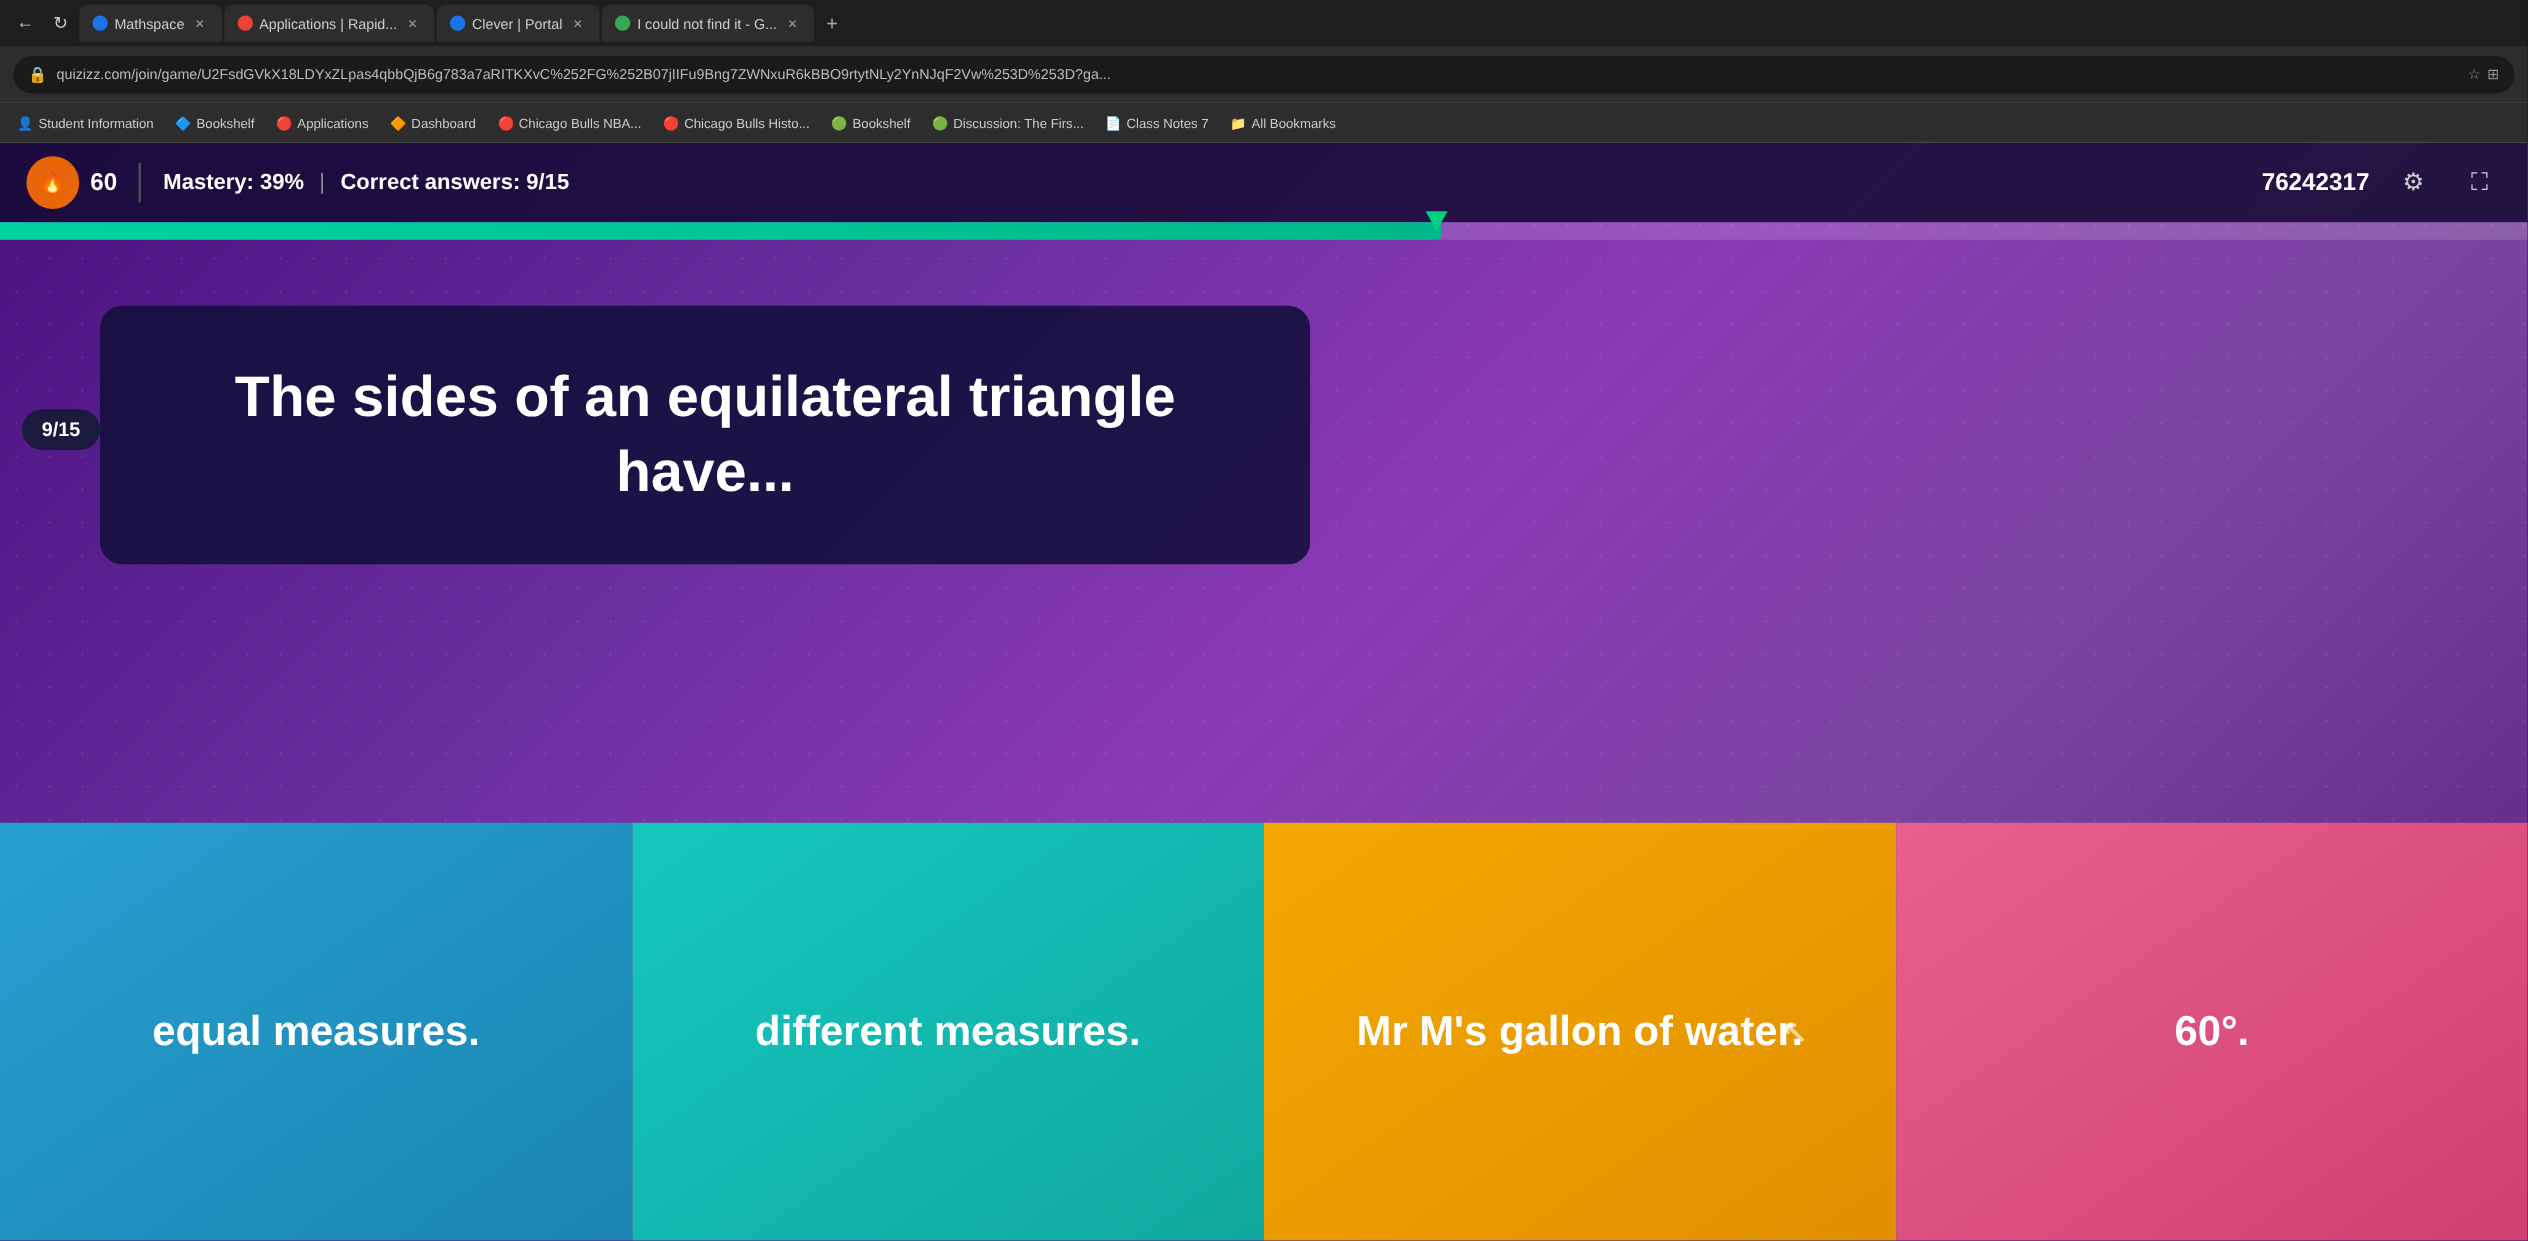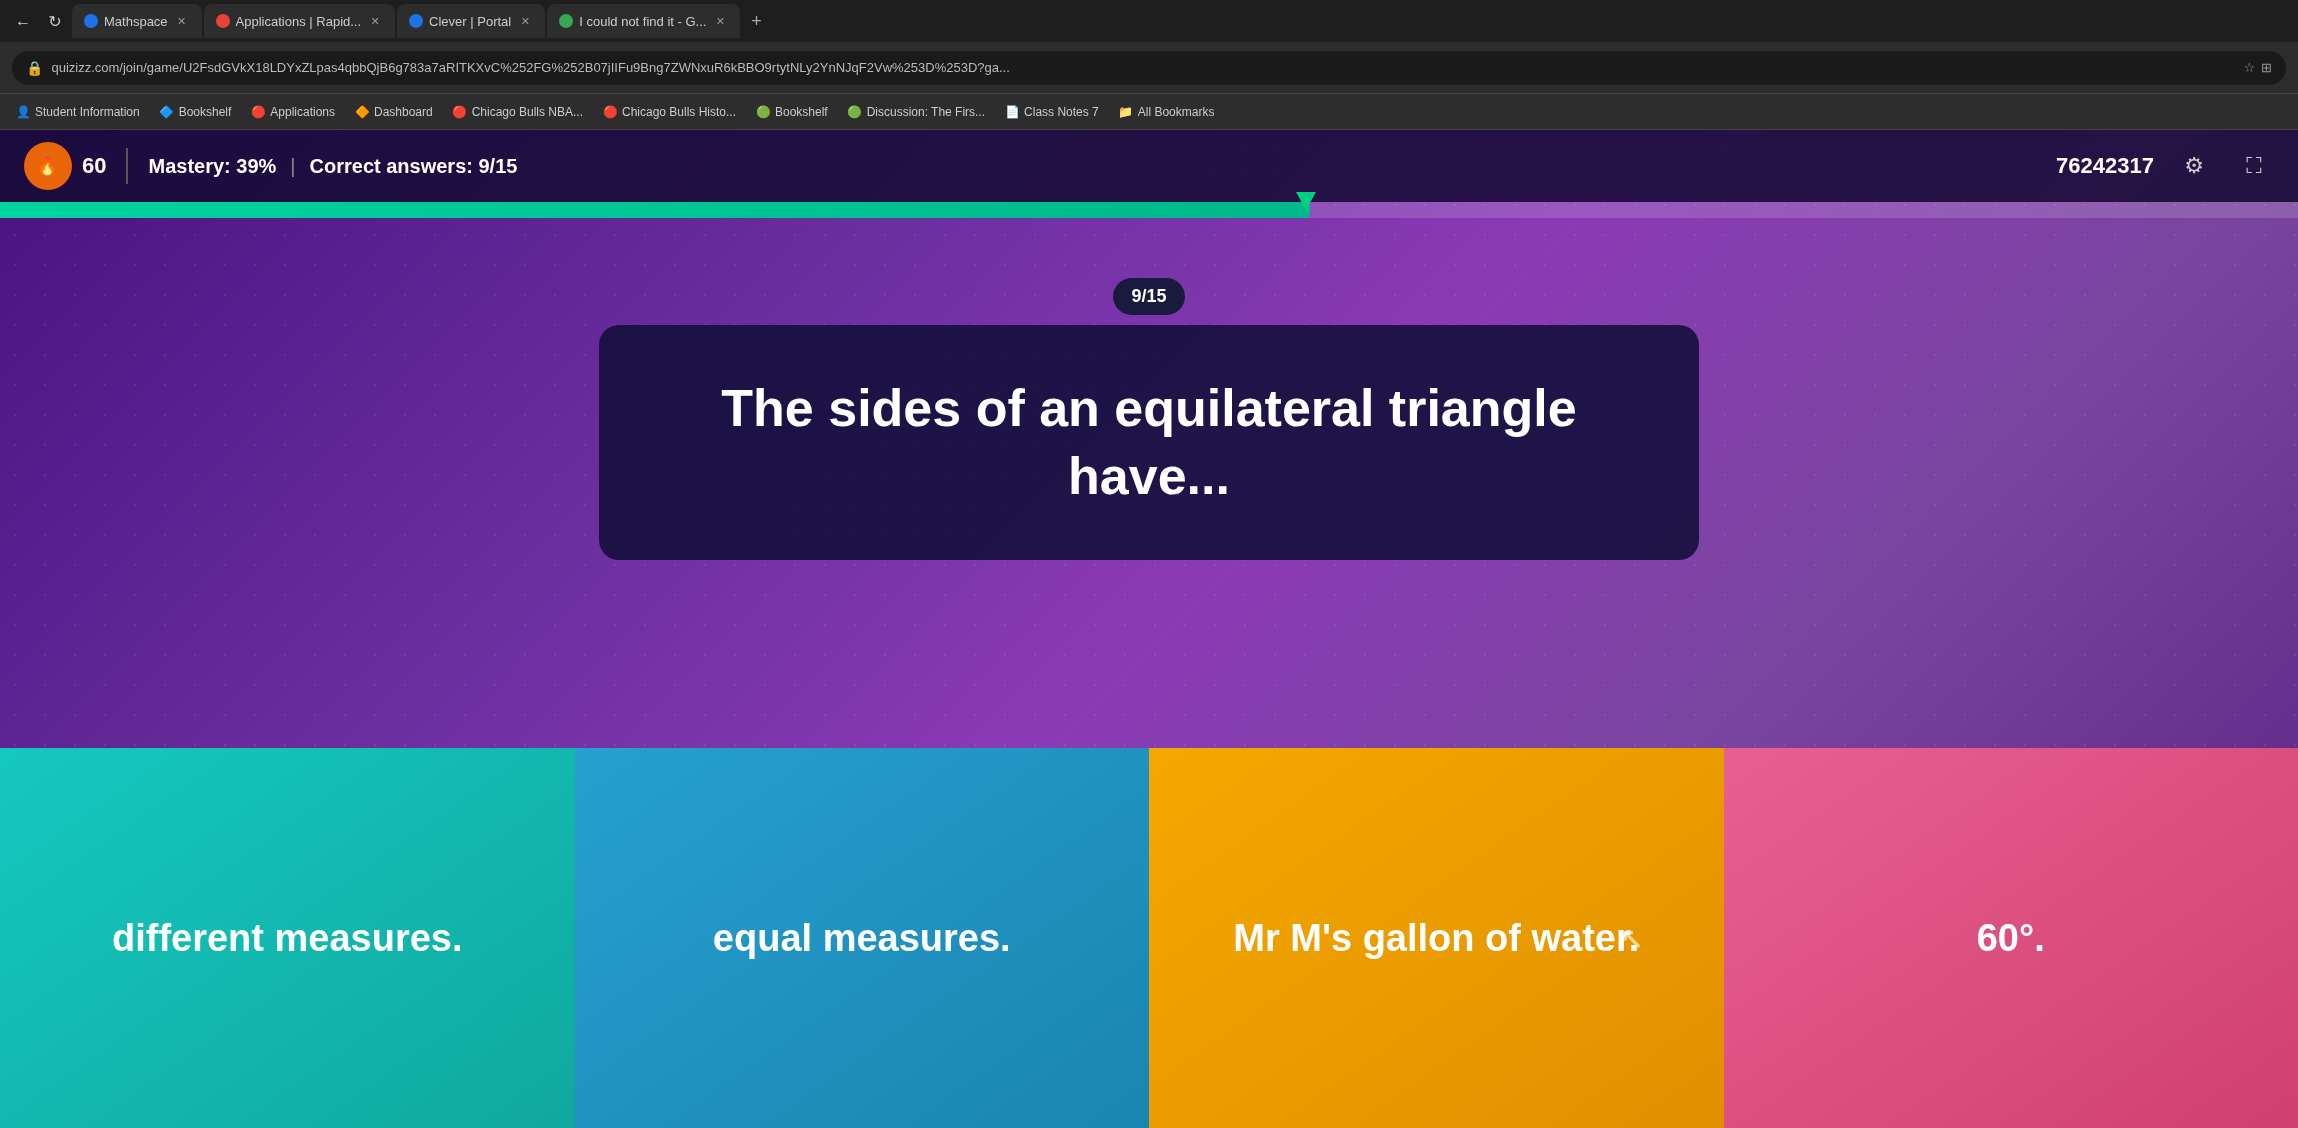--- a/index.html
+++ b/index.html
@@ -248,21 +248,21 @@
       width: 0;
       height: 0;
       border-left: 10px solid transparent;
       border-right: 10px solid transparent;
       border-top: 18px solid #00d080;
     }
 
     
     .question-area {
       display: flex;
-      flex-direction: column;
+      flex-direction: row;
       align-items: center;
       padding: 60px 20px 40px;
       position: relative;
       z-index: 5;
     }
     .question-counter-badge {
       background: #1a1a3e;
       color: #fff;
       font-size: 18px;
       font-weight: bold;
@@ -456,25 +456,25 @@
   <div class="question-area">
     <div class="question-counter-badge">
       <span>9/15</span>
     </div>
     <div class="question-card">
       <span class="question-text">The sides of an equilateral triangle have...</span>
     </div>
   </div>
 
   <div class="answers-row">
+    <div class="answer-btn blue">
+      <span>equal measures.</span>
+    </div>
     <div class="answer-btn cyan">
       <span>different measures.</span>
-    </div>
-    <div class="answer-btn blue">
-      <span>equal measures.</span>
     </div>
     <div class="answer-btn yellow">
       <span>Mr M's gallon of water.</span>
       <span class="cursor-hint">↖</span>
     </div>
     <div class="answer-btn pink">
       <span>60°.</span>
     </div>
   </div>
 

